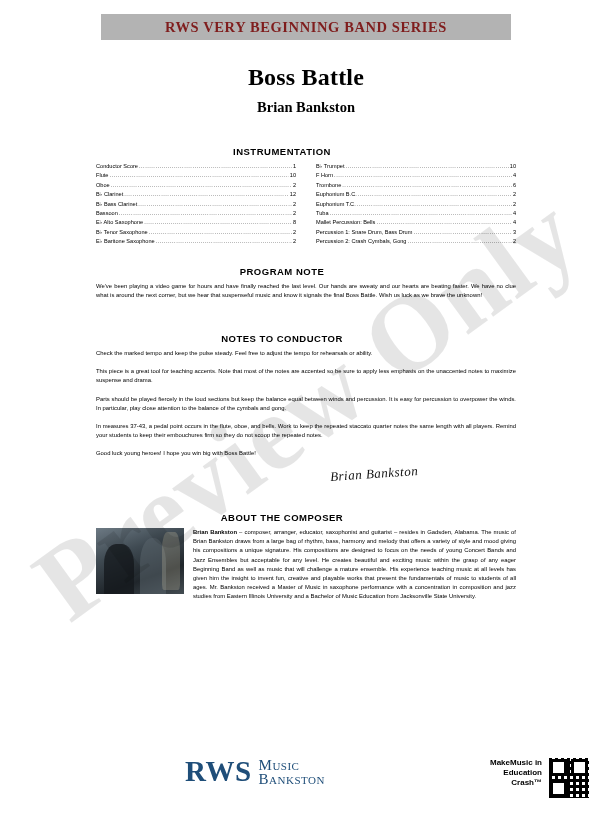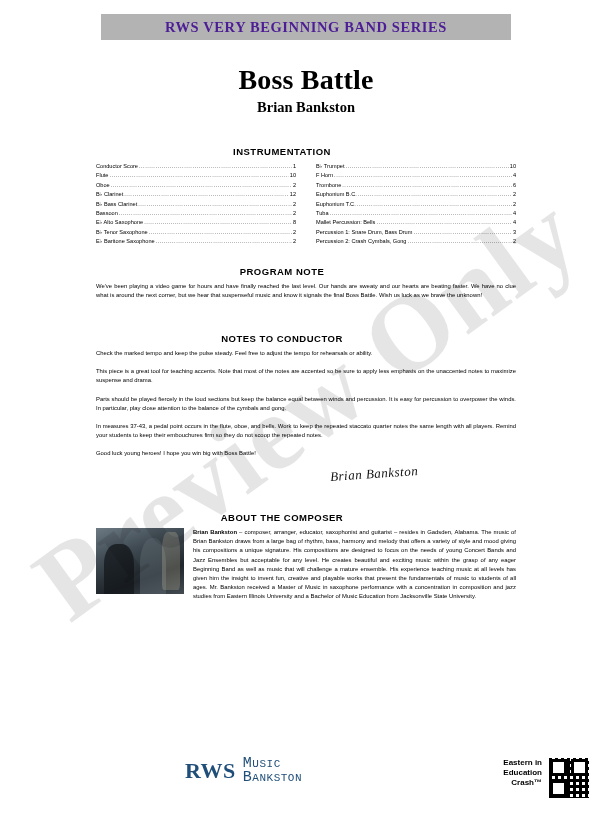--- a/index.html
+++ b/index.html
@@ -58,34 +58,34 @@
     background: #b3b3b3;
     display: flex;
     align-items: center;
     justify-content: center;
   }
   .banner-text {
     font-family: "Liberation Serif", serif;
     font-size: 14.5px;
     font-weight: bold;
     letter-spacing: 0.6px;
-    color: #4c1d95;
+    color: #7f1d1d;
     text-transform: uppercase;
     font-variant: small-caps;
   }
 
   
   .title {
     position: absolute;
     top: 64px;
     left: 0;
     width: 612px;
     text-align: center;
     font-family: "Liberation Serif", serif;
-    font-size: 28px;
+    font-size: 24px;
     font-weight: bold;
     letter-spacing: 0.2px;
   }
   .composer {
     position: absolute;
     top: 99px;
     left: 0;
     width: 612px;
     text-align: center;
     font-family: "Liberation Serif", serif;
@@ -225,28 +225,28 @@
   .footer-logo {
     position: absolute;
     left: 185px;
     top: 757px;
     display: flex;
     align-items: center;
     gap: 7px;
   }
   .footer-rws {
     font-family: "Liberation Serif", serif;
-    font-size: 22px;
+    font-size: 29px;
     font-weight: bold;
     color: #1f4e79;
     letter-spacing: 0.5px;
     line-height: 1;
   }
   .footer-mc {
-    font-family: Liberation Mono, monospace;
+    font-family: Liberation Serif, serif;
     font-size: 15px;
     color: #1f4e79;
     line-height: 14px;
     letter-spacing: 0.5px;
     font-variant: small-caps;
   }
   .footer-mc .l1 { display: block; }
   .footer-mc .l2 { display: block; }
 
   .interact {
@@ -433,21 +433,21 @@
   <div class="footer-logo">
     <div class="footer-rws">RWS</div>
     <div class="footer-mc">
       <span class="l1">Music</span>
       <span class="l2">Bankston</span>
     </div>
   </div>
 
   <div class="interact">
     <div class="interact-text">
-      <div>Eastern in</div>
+      <div>MakeMusic in</div>
       <div>Education</div>
       <div>Crash™</div>
     </div>
     <div class="qr">
         <div class="qr-b"></div>
       </div>
   </div>
 
   <div class="watermark">
     <span>Preview Only</span>

